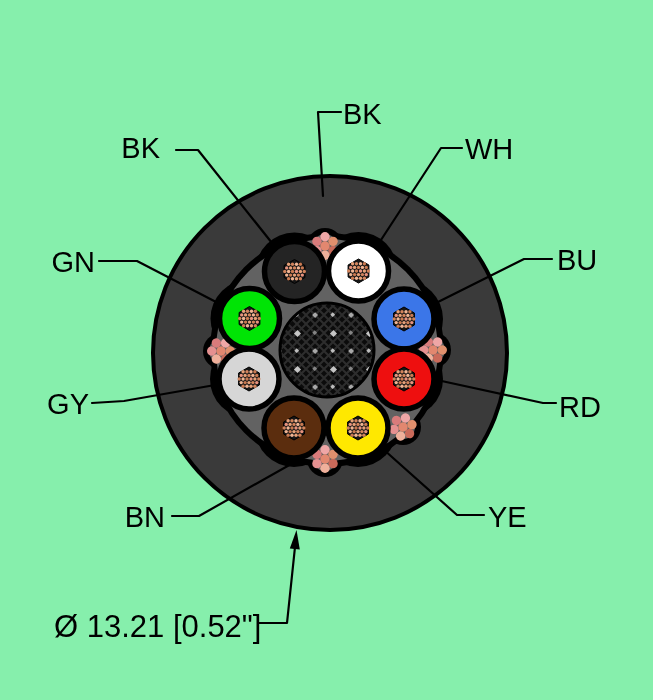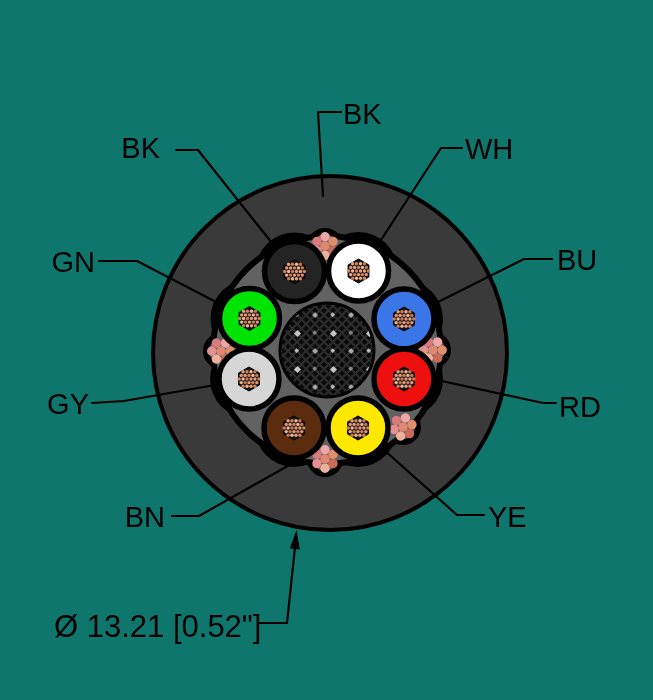--- a/index.html
+++ b/index.html
@@ -1,16 +1,16 @@
 <!DOCTYPE html>
 <html><head>
 <meta charset="utf-8">
 <style>
   html,body{margin:0;padding:0;background:#ffffff;}
-  .stage{position:relative;width:653px;height:700px;background:#0f766e;overflow:hidden;
+  .stage{position:relative;width:653px;height:700px;background:#86efac;overflow:hidden;
          font-family:"Liberation Sans",sans-serif;}
   svg{display:block;}
   .lbl{font-size:29px;fill:#000;font-family:"Liberation Sans",sans-serif;}
   .dim{font-size:31px;fill:#000;font-family:"Liberation Sans",sans-serif;}
   .leader{fill:none;stroke:#000;stroke-width:2.2;stroke-linecap:round;stroke-linejoin:round;}
 </style>
 </head>
 <body>
 
 <div class="stage">

